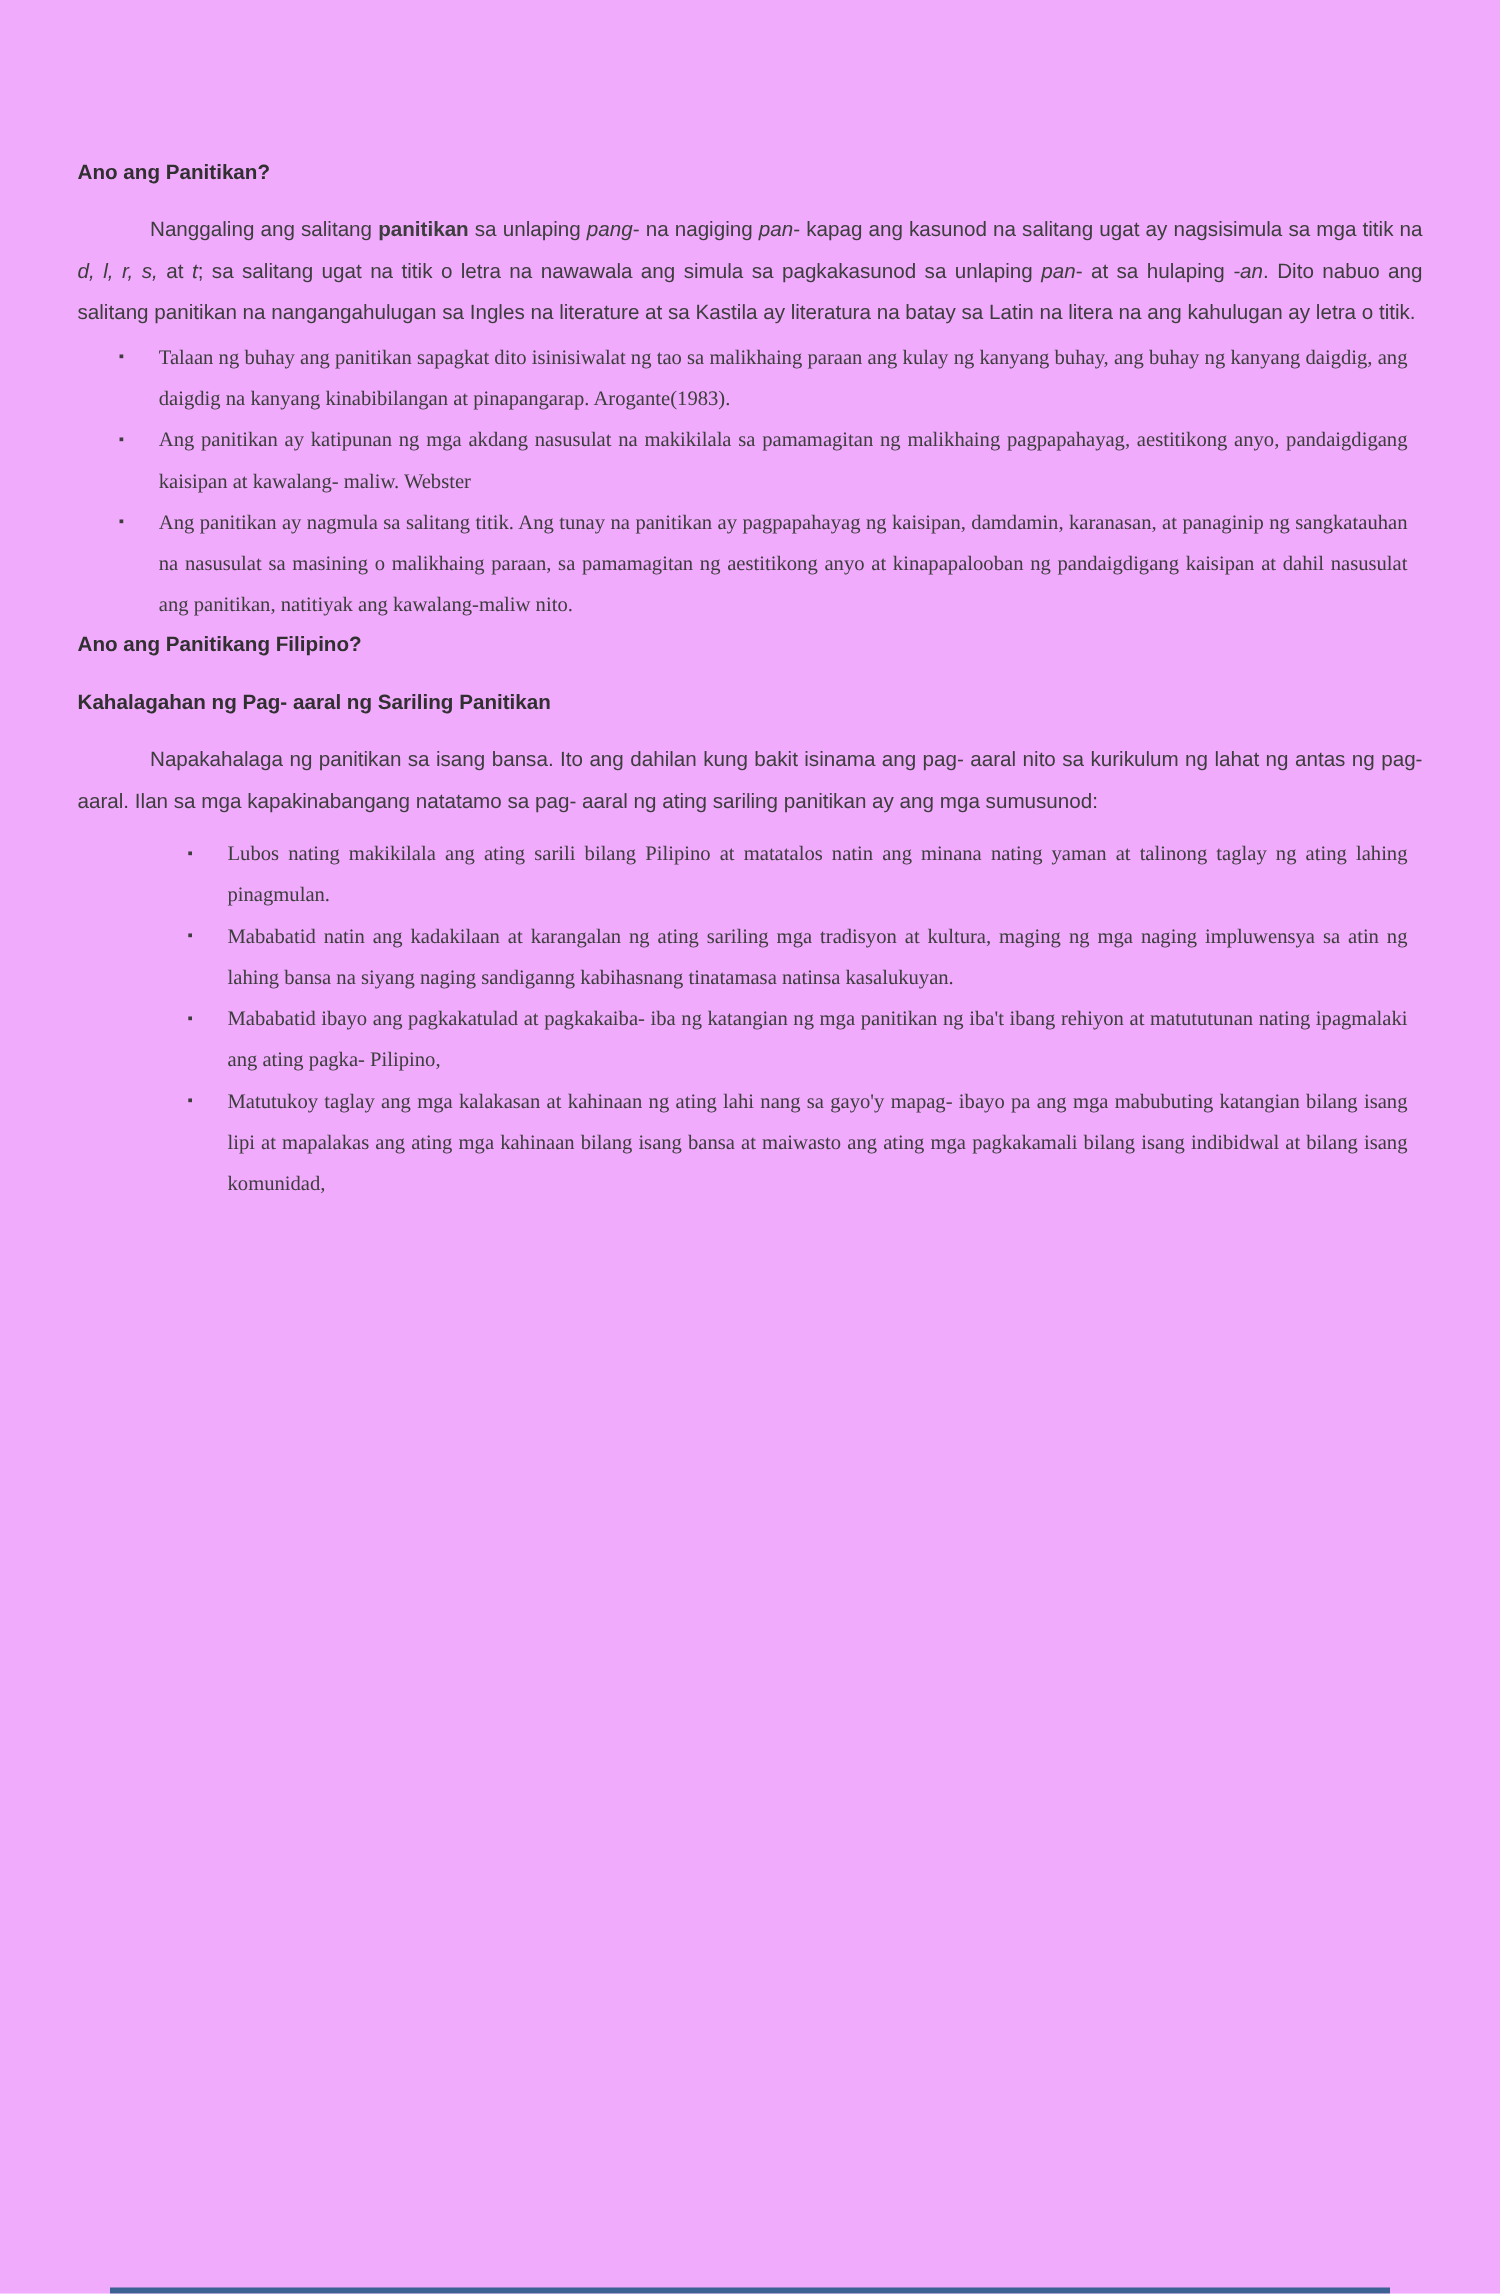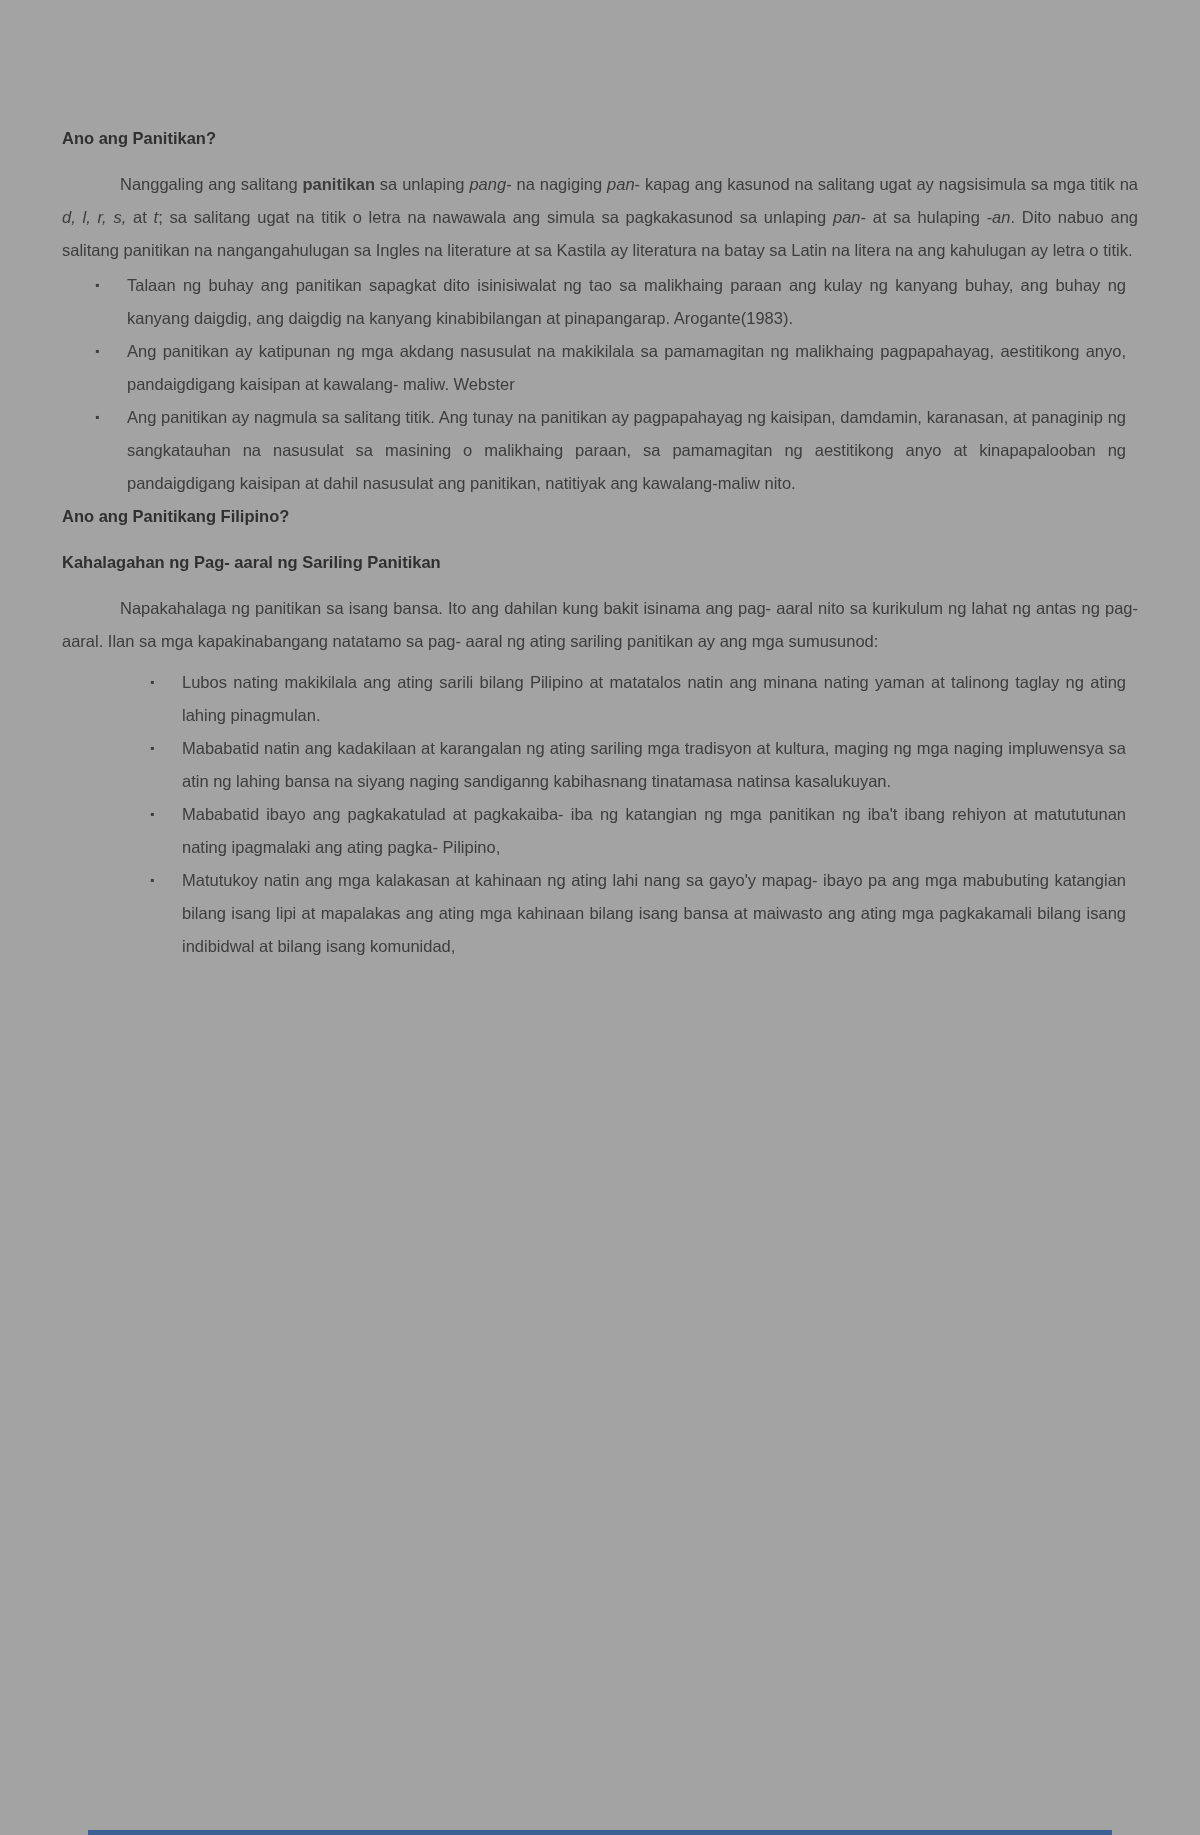--- a/index.html
+++ b/index.html
@@ -4,21 +4,21 @@
 <style>
   html, body {
     margin: 0;
     padding: 0;
     background: #ffffff;
   }
   .page {
     position: relative;
     width: 1200px;
     height: 1835px;
-    background: #a3a3a3;
+    background: #f0abfc;
     font-family: "Liberation Sans", sans-serif;
     font-size: 16.5px;
     line-height: 33px;
     color: #3d3d3d;
     overflow: hidden;
     box-sizing: border-box;
   }
   .content {
     padding: 122px 62px 0 62px;
   }
@@ -31,20 +31,21 @@
   }
   .para {
     margin: 0 0 0 0;
     text-align: justify;
     text-indent: 58px;
   }
   ul.bullets {
     list-style: none;
     margin: 2px 12px 0 33px;
     padding: 0;
+    font-family: Liberation Serif, serif;
   }
   ul.bullets.inner {
     margin-left: 88px;
     margin-top: 8px;
   }
   ul.bullets li {
     position: relative;
     padding-left: 32px;
     text-align: justify;
     margin: 0;
@@ -87,19 +88,19 @@
 
 
     <p class="heading spaced">Kahalagahan ng Pag- aaral ng Sariling Panitikan</p>
 
     <p class="para">Napakahalaga ng panitikan sa isang bansa. Ito ang dahilan kung bakit isinama ang pag- aaral nito sa kurikulum ng lahat ng antas ng pag- aaral. Ilan sa mga kapakinabangang natatamo sa pag- aaral ng ating sariling panitikan ay ang mga sumusunod:</p>
 
     <ul class="bullets inner">
       <li>Lubos nating makikilala ang ating sarili bilang Pilipino at matatalos natin ang minana nating yaman at talinong taglay ng ating lahing pinagmulan.</li>
       <li>Mababatid natin ang kadakilaan at karangalan ng ating sariling mga tradisyon at kultura, maging ng mga naging impluwensya sa atin ng lahing bansa na siyang naging sandiganng kabihasnang tinatamasa natinsa kasalukuyan.</li>
       <li>Mababatid ibayo ang pagkakatulad at pagkakaiba- iba ng katangian ng mga panitikan ng iba't ibang rehiyon at matututunan nating ipagmalaki ang ating pagka- Pilipino,</li>
-      <li>Matutukoy natin ang mga kalakasan at kahinaan ng ating lahi nang sa gayo'y mapag- ibayo pa ang mga mabubuting katangian bilang isang lipi at mapalakas ang ating mga kahinaan bilang isang bansa at maiwasto ang ating mga pagkakamali bilang isang indibidwal at bilang isang komunidad,</li>
+      <li>Matutukoy taglay ang mga kalakasan at kahinaan ng ating lahi nang sa gayo'y mapag- ibayo pa ang mga mabubuting katangian bilang isang lipi at mapalakas ang ating mga kahinaan bilang isang bansa at maiwasto ang ating mga pagkakamali bilang isang indibidwal at bilang isang komunidad,</li>
     </ul>
 
   </div>
 
   <div class="bottom-bar"></div>
 </div>
 
 </body></html>

